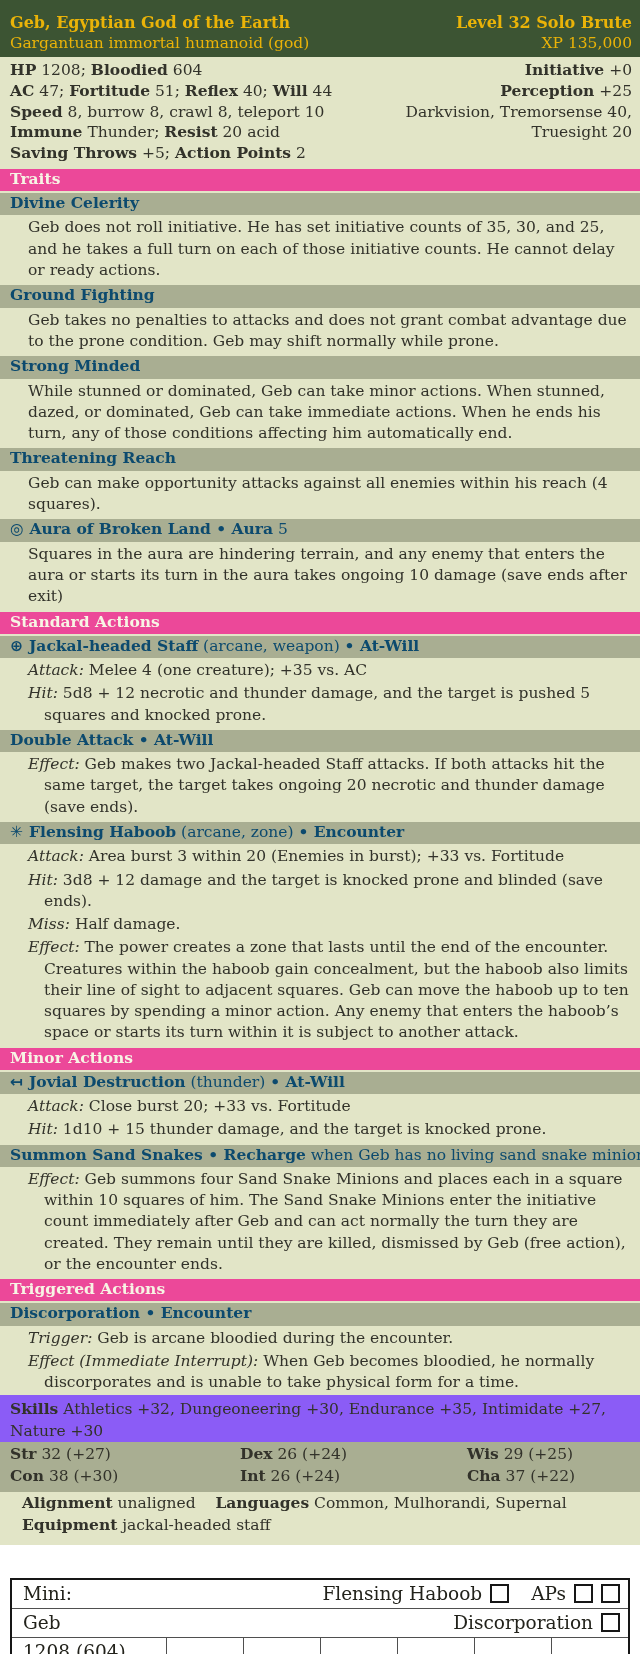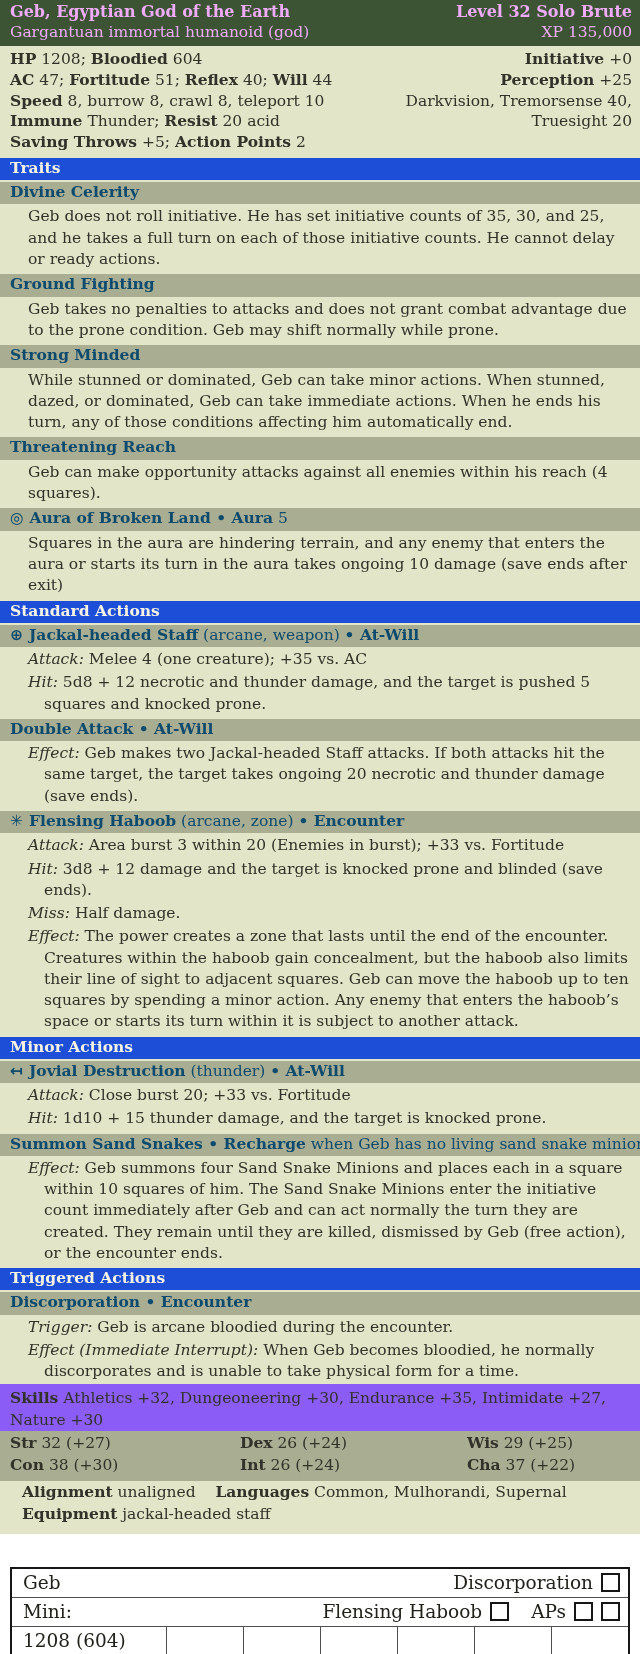--- a/index.html
+++ b/index.html
@@ -1,27 +1,27 @@
 <!DOCTYPE html>
 <html><head>
 <meta charset="utf-8">
 <style>
   html,body{margin:0;padding:0;background:#ffffff;}
   body{width:640px;font-family:"DejaVu Serif","Liberation Serif",serif;color:#32322a;}
   .statblock{background:#e2e5c7;font-size:15.5px;line-height:1.37;}
   
-  .head{background:#3c5433;color:#f0abfc;padding:1px 8px 3px 10px;}
+  .head{background:#3c5433;color:#eab308;padding:12px 8px 3px 10px;}
   .head .hrow{display:flex;justify-content:space-between;line-height:21px;}
   .head .hrow.r1{font-weight:bold;font-size:16px;}
   
   .stats{display:flex;justify-content:space-between;padding:3px 8px 3px 10px;}
   .stats-right{text-align:right;}
   .stat-line{line-height:20.8px;white-space:nowrap;}
   
-  .section{background:#1d4ed8;color:#f7f4e4;font-weight:bold;padding:0 10px 2px;margin:2px 0;line-height:20px;}
+  .section{background:#ec4899;color:#f7f4e4;font-weight:bold;padding:0 10px 2px;margin:2px 0;line-height:20px;}
   .bar{background:#a9ae92;color:#0c4a6e;padding:0 8px 2px 10px;margin:2px 0;line-height:20.5px;white-space:nowrap;overflow:hidden;}
   .bar .icon{font-family:"DejaVu Sans","Liberation Sans",sans-serif;margin-right:6px;font-weight:bold;}
   .s-b{font-weight:bold;}
   .s-i{font-style:italic;}
   .p{padding:0 8px 2px 28px;}
   .hang{padding:0 8px 2px 44px;text-indent:-16px;}
   
   .skillsline{background:#8b5cf6;padding:3px 8px 0 10px;}
   .abilities{background:#a9ae92;display:grid;grid-template-columns:230px 227px auto;padding:1px 8px 4px 10px;}
   .ab{line-height:22.5px;white-space:nowrap;}
@@ -115,33 +115,33 @@
       <div class="footline"><span class="s-b">Alignment</span><span class="s-n"> unaligned    </span><span class="s-b">Languages</span><span class="s-n"> Common, Mulhorandi, Supernal</span></div>
       <div class="footline"><span class="s-b">Equipment</span><span class="s-n"> jackal-headed staff</span></div>
     </div>
   <div class="bottom-pad"></div>
 </div>
 
 <div class="gap"></div>
 
 <div class="tracker">
   <div class="t-row">
-    <span>Geb</span>
-    <span class="t-right">
-      <span>Discorporation</span>
-      <span class="cb"></span>
-    </span>
-  </div>
-  <div class="t-row">
     <span>Mini:</span>
     <span class="t-right">
       <span>Flensing Haboob</span>
       <span class="cb"></span>
       <span class="aps-label">APs</span>
       <span class="cb"></span>
+      <span class="cb"></span>
+    </span>
+  </div>
+  <div class="t-row">
+    <span>Geb</span>
+    <span class="t-right">
+      <span>Discorporation</span>
       <span class="cb"></span>
     </span>
   </div>
   <table class="t-grid" id="t-grid">
       <colgroup>
         <col style="width: 12.5%;">
         <col style="width: 12.5%;">
         <col style="width: 12.5%;">
         <col style="width: 12.5%;">
         <col style="width: 12.5%;">

